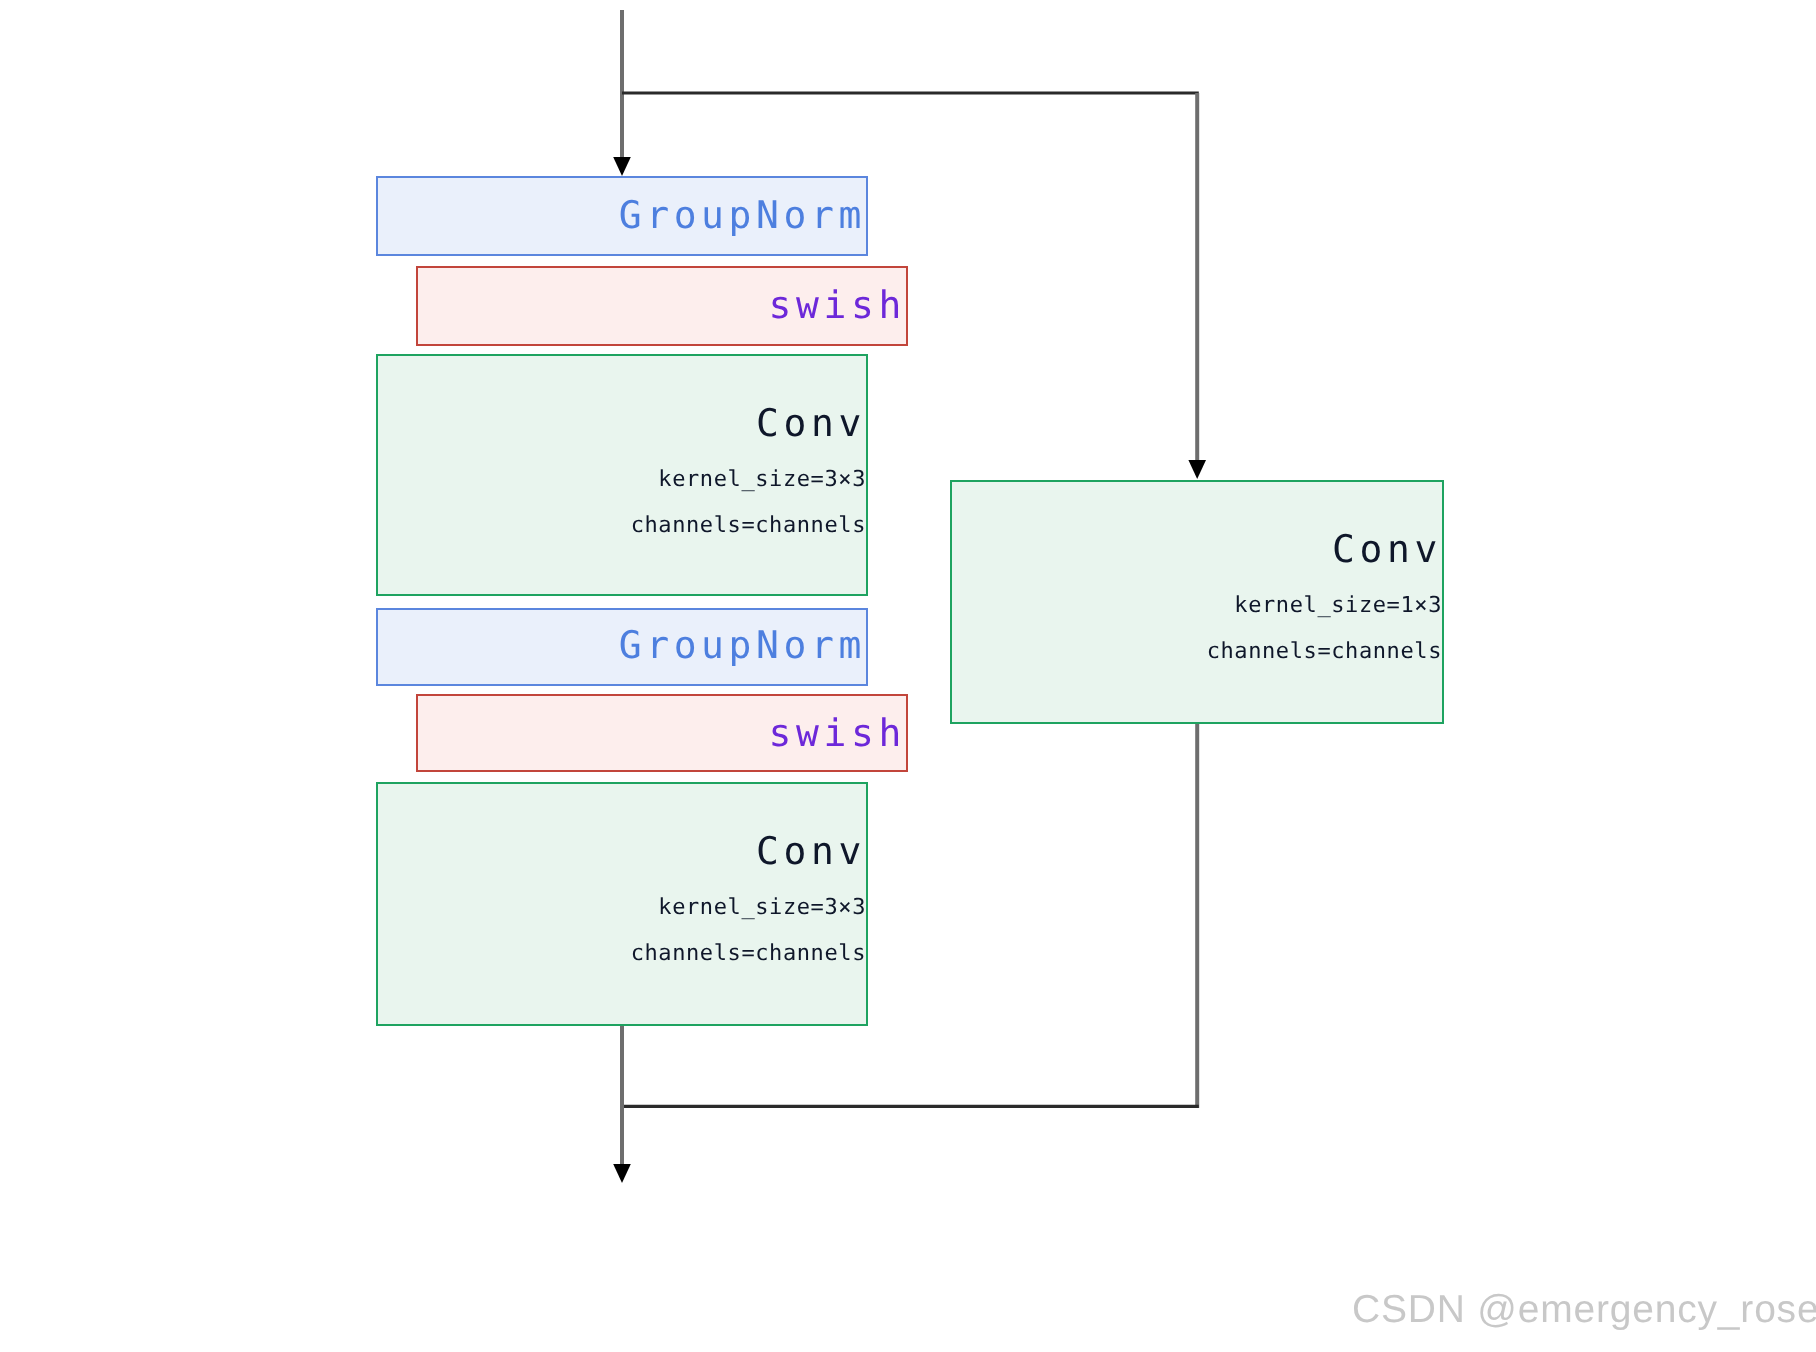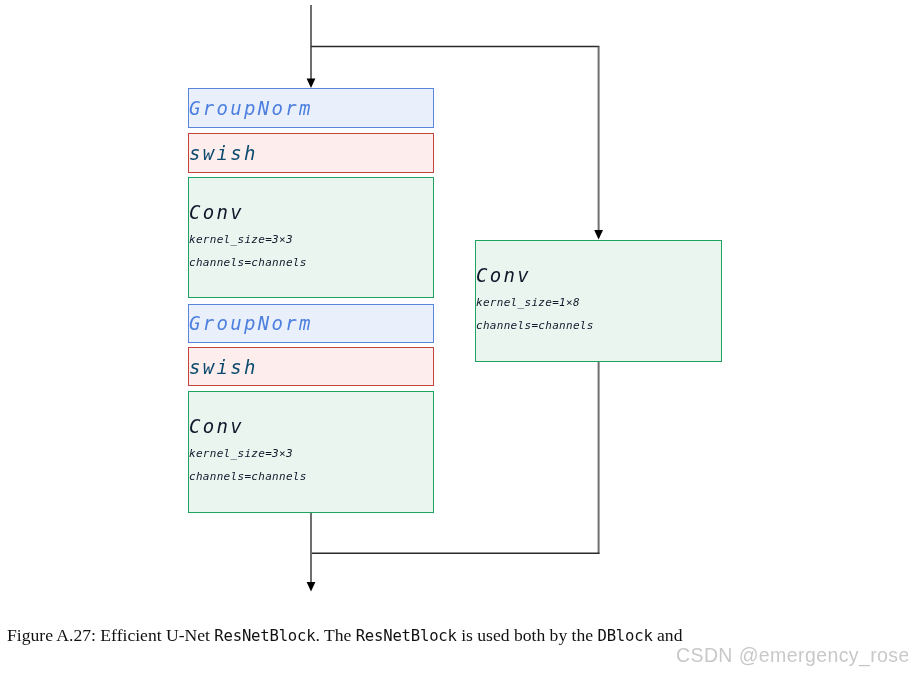--- a/index.html
+++ b/index.html
@@ -27,35 +27,35 @@
     position: absolute;
     left: 0; top: 0;
     width: 908px;
     height: 612px;
   }
   .blk {
     position: absolute;
     box-sizing: border-box;
     display: flex;
     flex-direction: column;
-    align-items: flex-start;
+    align-items: flex-end;
     justify-content: center;
     text-align: center;
     font-family: "DejaVu Sans Mono", monospace;
-    font-style: italic;
   }
   .blk-blue {
     background: #eaf0fb;
     border: 1.6px solid #5b86de;
     color: #4d7fdf;
   }
   .blk-red {
     background: #fdeeed;
     border: 1.6px solid #c2453b;
-    color: #0c4a6e;
+    color: #6d28d9;
+    margin-left: 20px;
   }
   .blk-green {
     background: #e9f5ee;
     border: 1.6px solid #1ea360;
     color: #0f172a;
   }
   .blk-title {
     font-size: 19px;
     letter-spacing: 2.3px;
     line-height: 22px;
@@ -153,25 +153,24 @@
     </div>
 
     <div class="blk blk-green tall b6">
       <div class="blk-title">Conv</div>
       <div class="param">kernel_size=3×3</div>
       <div class="param">channels=channels</div>
     </div>
 
     <div class="blk blk-green tall b7">
       <div class="blk-title">Conv</div>
-      <div class="param">kernel_size=1×8</div>
+      <div class="param">kernel_size=1×3</div>
       <div class="param">channels=channels</div>
     </div>
 
   </div>
 
   <div id="caption">
-    <div><span>Figure A.27: Efficient U-Net </span><span class="cap-mono">ResNetBlock</span><span>. The </span><span class="cap-mono">ResNetBlock</span><span> is used both by the </span><span class="cap-mono">DBlock</span><span> and</span></div>
   </div>
 
   <div id="watermark">CSDN @emergency_rose</div>
 
 </div>
 
 </body></html>

